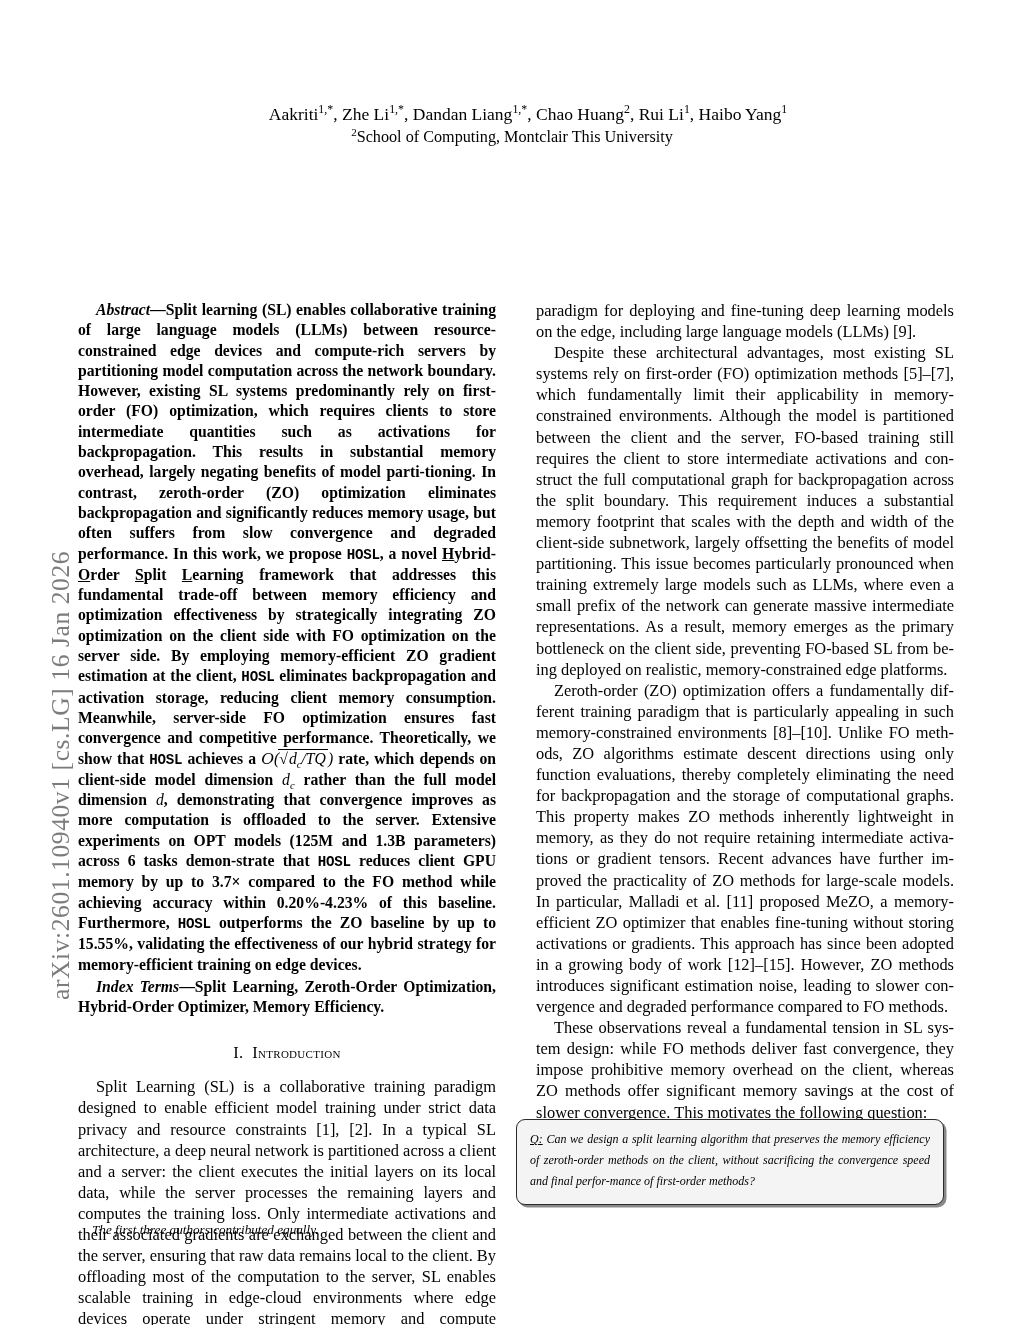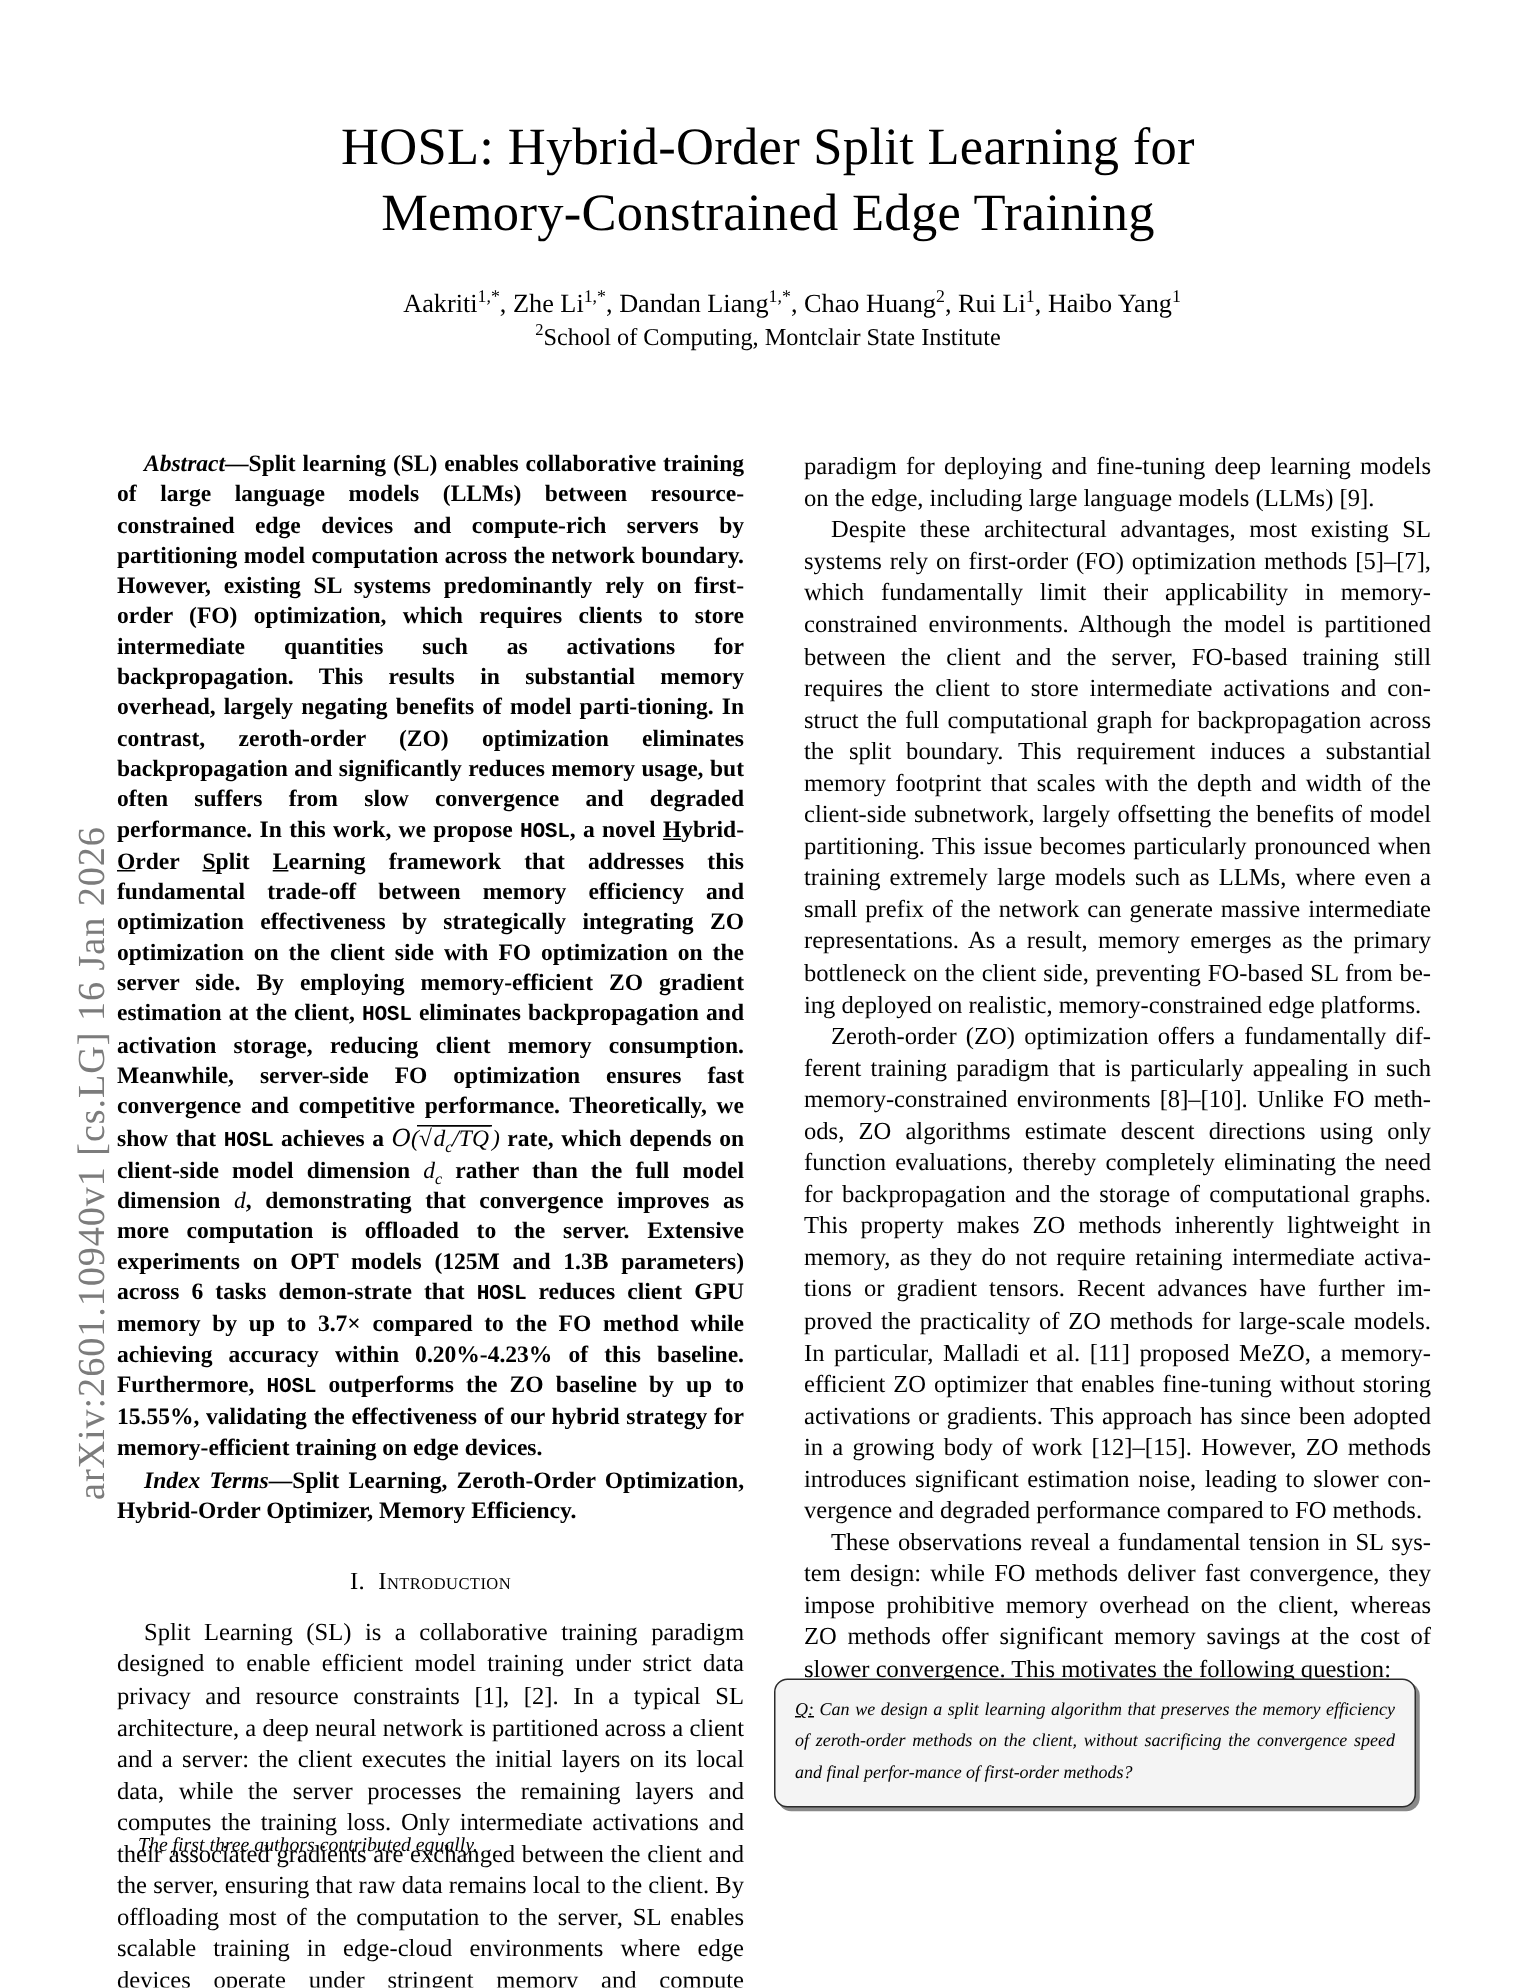--- a/index.html
+++ b/index.html
@@ -202,30 +202,26 @@
 </head>
 <body>
 
 <div id="page">
 
   <div id="arxiv-stamp">
     <div class="stamp-text">arXiv:2601.10940v1  [cs.LG]  16 Jan 2026</div>
   </div>
 
   <div id="title-block">
-    <h1 id="paper-title">
-      <span>HOSL: Hybrid-Order Split Learning for</span><br>
-      <span>Memory-Constrained Edge Training</span>
-    </h1>
 
     <div id="author-line">
       <span><span>Aakriti</span><sup>1,*</sup></span>, <span><span>Zhe Li</span><sup>1,*</sup></span>, <span><span>Dandan Liang</span><sup>1,*</sup></span>, <span><span>Chao Huang</span><sup>2</sup></span>, <span><span>Rui Li</span><sup>1</sup></span>, <span><span>Haibo Yang</span><sup>1</sup></span>
     </div>
 
-    <div class="affil"><sup>2</sup><span>School of Computing, Montclair State Institute</span></div>
+    <div class="affil"><sup>2</sup><span>School of Computing, Montclair This University</span></div>
   </div>
 
   <div id="columns">
 
     <div class="col" id="col-left">
 
       <p id="abstract-par"><span class="lead-italic">Abstract</span><span>—</span><span>Split learning (SL) enables collaborative training of large language models (LLMs) between resource-constrained edge devices and compute-rich servers by partitioning model computation across the network boundary. However, existing SL systems predominantly rely on first-order (FO) optimization, which requires clients to store intermediate quantities such as activations for backpropagation. This results in substantial memory overhead, largely negating benefits of model parti-tioning. In contrast, zeroth-order (ZO) optimization eliminates backpropagation and significantly reduces memory usage, but often suffers from slow convergence and degraded performance. In this work, we propose </span><span class="mono">HOSL</span><span>, a novel </span><span><span class="uline">H</span><span>ybrid-</span><span class="uline">O</span><span>rder </span><span class="uline">S</span><span>plit </span><span class="uline">L</span><span>earning</span></span><span> framework that addresses this fundamental trade-off between memory efficiency and optimization effectiveness by strategically integrating ZO optimization on the client side with FO optimization on the server side. By employing memory-efficient ZO gradient estimation at the client, </span><span class="mono">HOSL</span><span> eliminates backpropagation and activation storage, reducing client memory consumption. Meanwhile, server-side FO optimization ensures fast convergence and competitive performance. Theoretically, we show that </span><span class="mono">HOSL</span><span> achieves a </span><span class="mathit"><span class="cal">O</span>(<span class="radical">√<span style="border-top:1px solid #000; padding:0 1px;"><span class="mathit">d</span><span class="sub">c</span>/<span class="mathit">TQ</span></span></span>)</span><span> rate, which depends on client-side model dimension </span><span class="mathit">d<span class="sub">c</span></span><span> rather than the full model dimension </span><span class="mathit">d</span><span>, demonstrating that convergence improves as more computation is offloaded to the server. Extensive experiments on OPT models (125M and 1.3B parameters) across 6 tasks demon-strate that </span><span class="mono">HOSL</span><span> reduces client GPU memory by up to 3.7× compared to the FO method while achieving accuracy within 0.20%-4.23% of this baseline. Furthermore, </span><span class="mono">HOSL</span><span> outperforms the ZO baseline by up to 15.55%, validating the effectiveness of our hybrid strategy for memory-efficient training on edge devices.</span></p>
 
       <p id="indexterms-par"><span class="lead-italic">Index Terms</span><span>—</span><span>Split Learning, Zeroth-Order Optimization, Hybrid-Order Optimizer, Memory Efficiency.</span></p>
 

